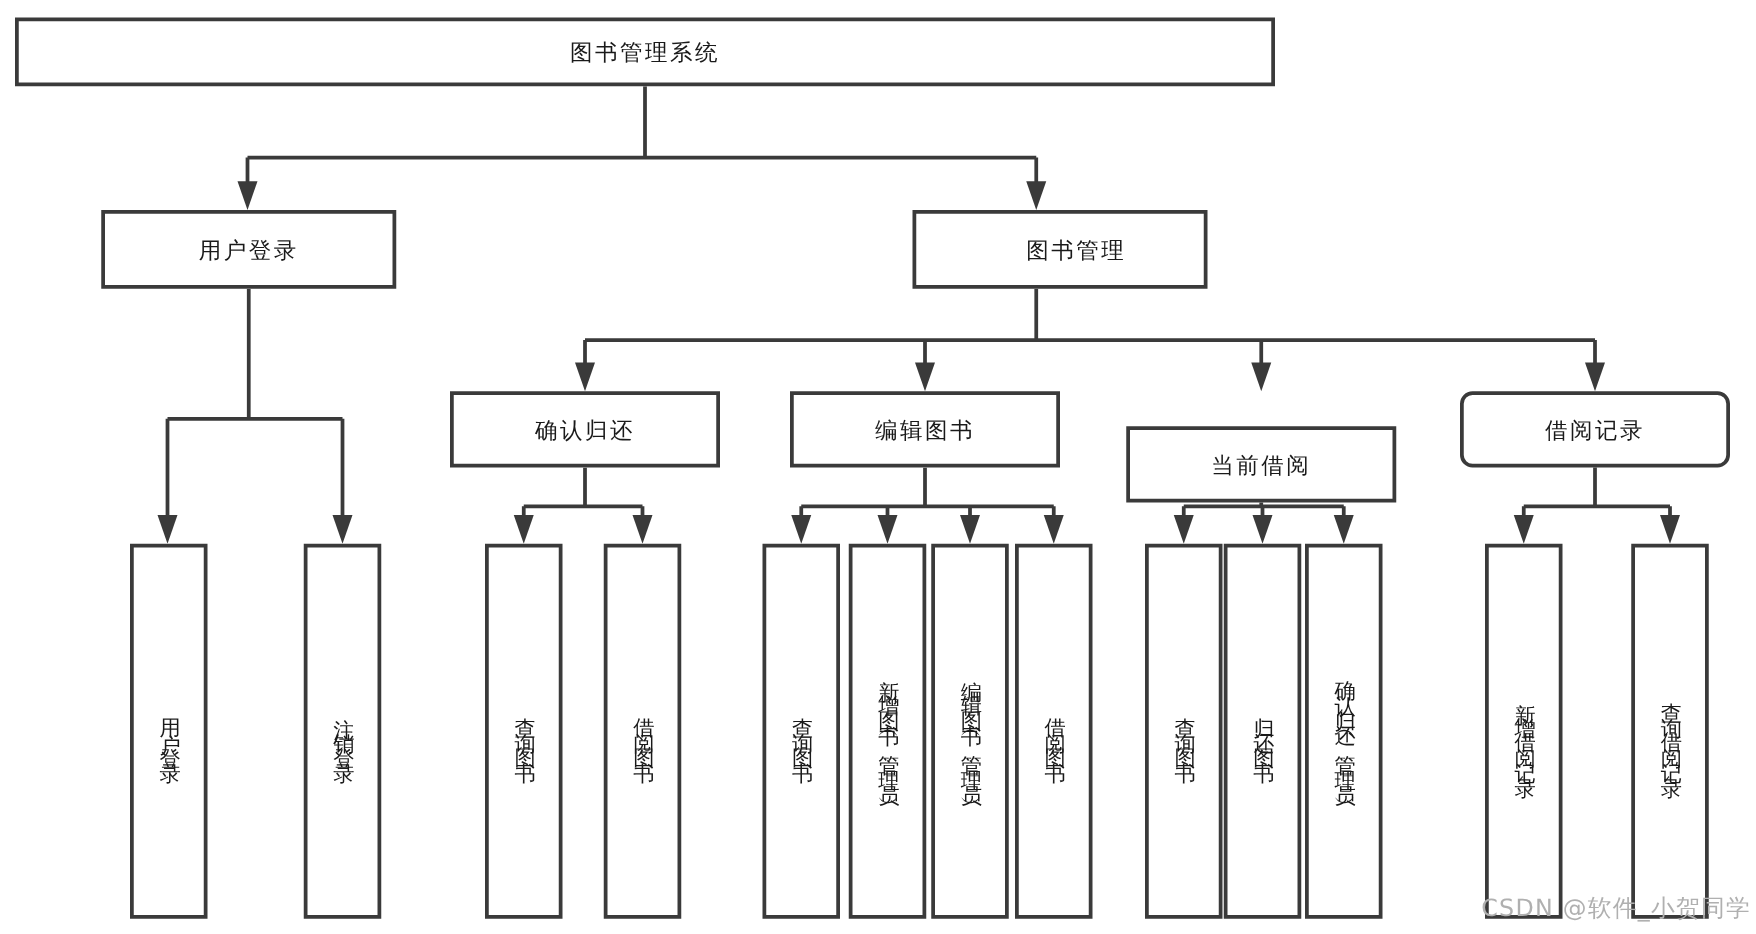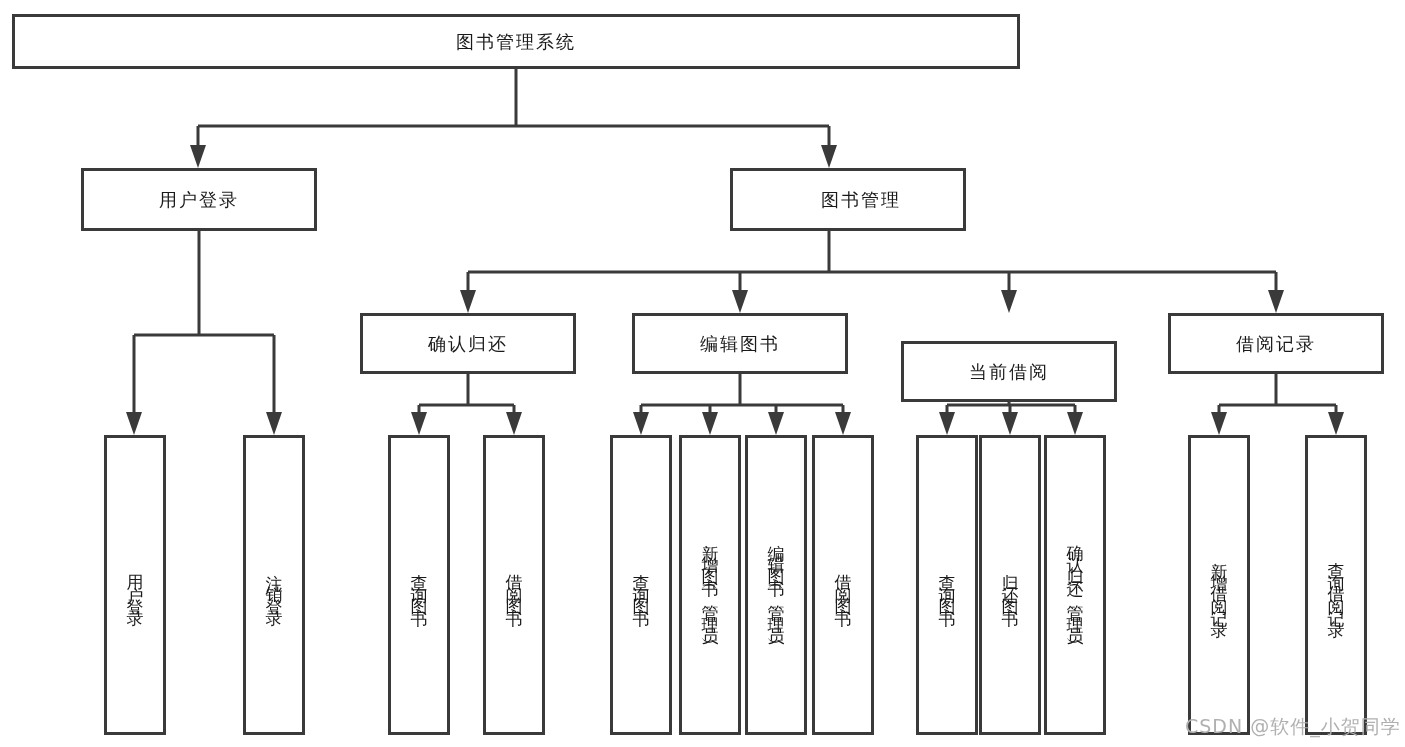--- a/index.html
+++ b/index.html
@@ -52,21 +52,21 @@
   .node.root  { left: 12px;  top: 14px;  width: 1008px; height: 55px; }
 
   .node.lvl2  { top: 168px; height: 63px; width: 236px; }
   .node.l2-user { left: 81px; }
   .node.l2-mgmt { left: 730px; padding-left: 26px; }
 
   .node.lvl3  { top: 313px; height: 61px; width: 216px; }
   .node.l3-a { left: 360px; }
   .node.l3-b { left: 632px; }
   .node.l3-c { left: 901px; margin-top: 28px; }
-  .node.l3-d { left: 1168px; }
+  .node.l3-d { left: 1168px; border-radius: 10px; }
 
   .node.leaf { top: 435px; height: 300px; width: 62px; }
   .leaf-1  { left: 104px; }
   .leaf-2  { left: 243px; }
   .leaf-3  { left: 388px; }
   .leaf-4  { left: 483px; }
   .leaf-5  { left: 610px; }
   .leaf-6  { left: 679px; }
   .leaf-7  { left: 745px; }
   .leaf-8  { left: 812px; }

